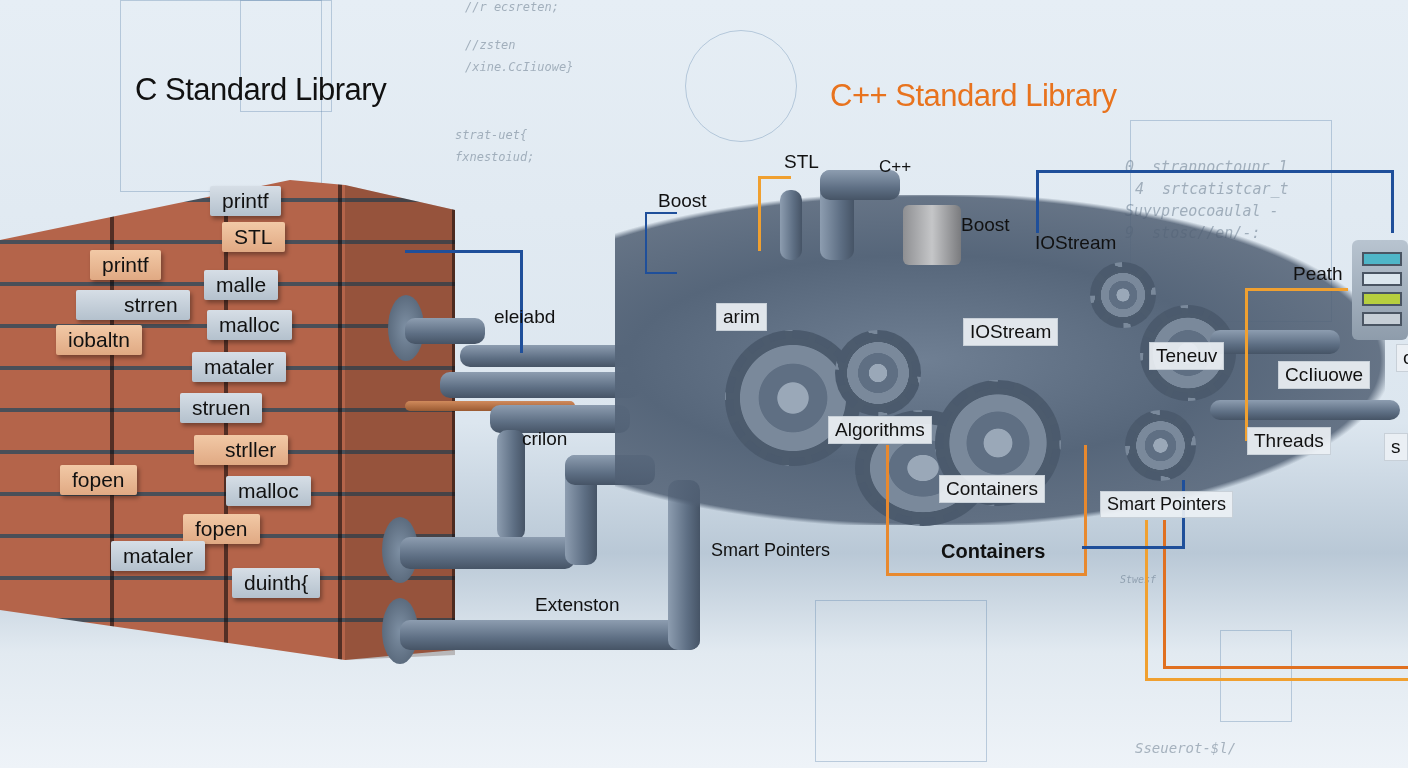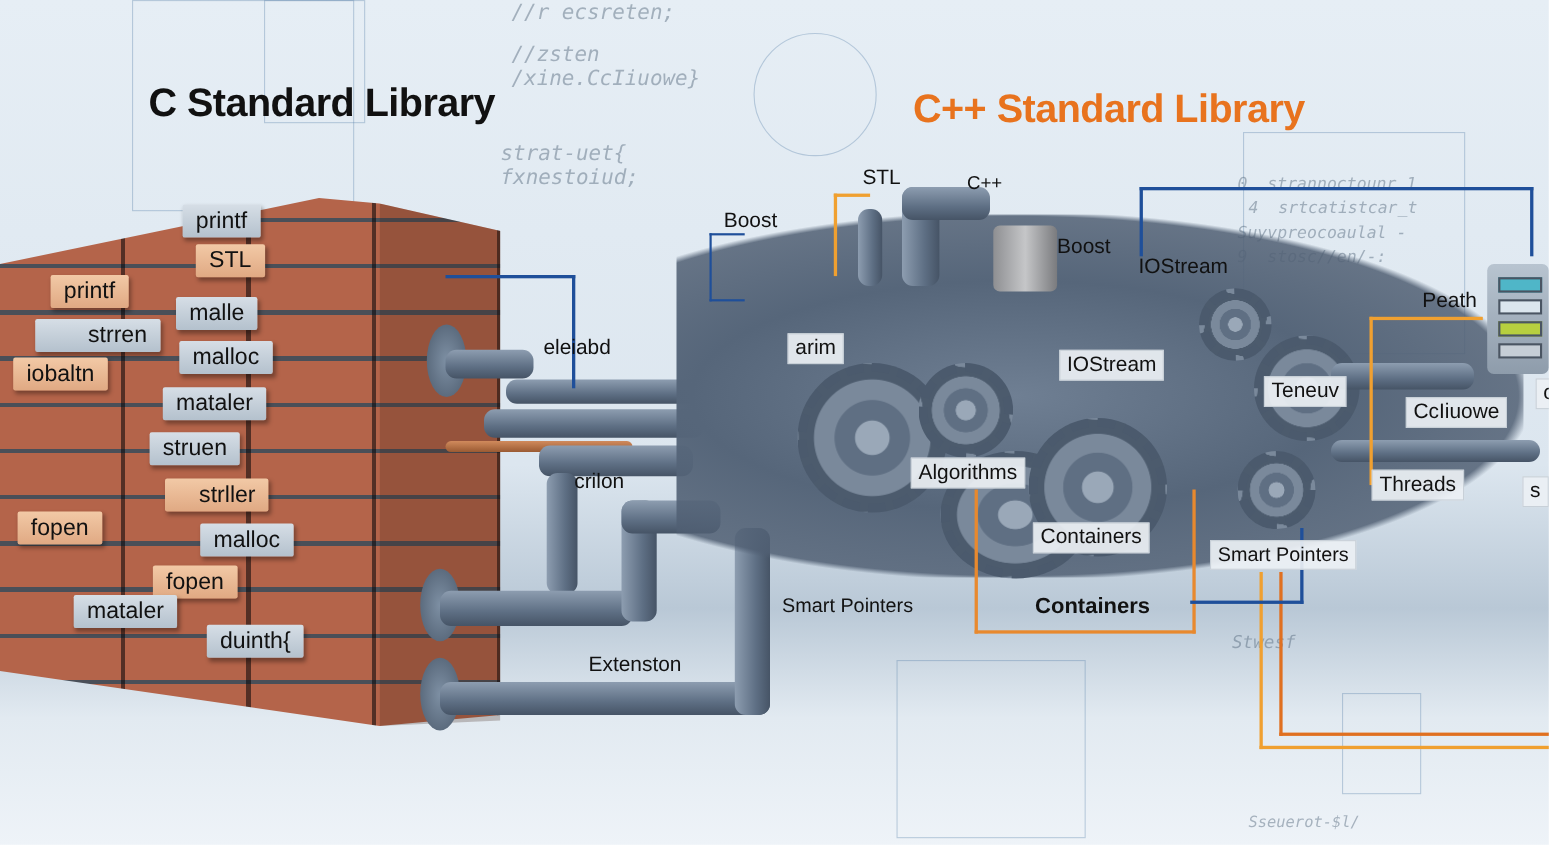--- a/index.html
+++ b/index.html
@@ -1,33 +1,33 @@
 <!DOCTYPE html>
 <html><head>
 <meta charset="utf-8">
 <style>
   html,body{margin:0;padding:0;}
   body{width:1408px;height:768px;overflow:hidden;position:relative;
     font-family:"Liberation Sans",sans-serif;
     background:linear-gradient(180deg,#e6eef5 0%,#dce6ef 55%,#b9c8d6 72%,#e2eaf1 85%,#eef3f8 100%);}
   .bp{position:absolute;border:1px solid rgba(90,130,170,0.35);}
-  .code{position:absolute;font-family:"DejaVu Sans Mono",monospace;color:rgba(80,100,120,0.45);font-size:19px;font-style:italic;white-space:pre;}
-  .title{position:absolute;font-weight:bold;font-size:36px;letter-spacing:-0.5px;}
+  .code{position:absolute;font-family:"DejaVu Sans Mono",monospace;color:rgba(80,100,120,0.45);font-size:12px;font-style:italic;white-space:pre;}
+  .title{position:absolute;font-weight:normal;font-size:31px;letter-spacing:-0.5px;}
   .wall{position:absolute;left:0;top:180px;width:455px;height:480px;
     background:
       repeating-linear-gradient(0deg, transparent 0 38px, #4a4f58 38px 42px),
       #b4644a;
     clip-path:polygon(0 60px, 290px 0, 345px 5px, 455px 30px, 455px 470px, 345px 480px, 0 430px);}
   .wall::after{content:"";position:absolute;inset:0;
     background:repeating-linear-gradient(90deg, transparent 0 110px, rgba(60,60,70,0.7) 110px 114px);
     mix-blend-mode:multiply;}
   .wall-side{position:absolute;left:345px;top:185px;width:110px;height:475px;background:rgba(60,30,20,0.25);
     clip-path:polygon(0 0,110px 25px,110px 470px,0 475px);}
   .brick-label{position:absolute;padding:3px 12px;font-size:21px;color:#111;border-radius:2px;
-    box-shadow:2px 3px 4px rgba(0,0,0,0.35);}
+    box-shadow:2px 3px 4px rgba(0,0,0,0.35);margin-left:44px;}
   .brick-label.blue{background:linear-gradient(#d6dee6,#b4c1cd);}
   .brick-label.tan{background:linear-gradient(#f2c9a6,#e0a983);}
   .pipe{position:absolute;background:linear-gradient(180deg,#8d9db0,#5e6f84 60%,#465466);border-radius:10px;}
   .pipe.v{background:linear-gradient(90deg,#8d9db0,#5e6f84 60%,#465466);}
   .flange{position:absolute;width:36px;height:66px;border-radius:50%;background:radial-gradient(#7e90a4,#4d5c6e);}
   .machine{position:absolute;left:615px;top:195px;width:770px;height:330px;
     background:radial-gradient(ellipse at 40% 50%,#6f7f93 0%,#56667a 45%,rgba(80,95,115,0.85) 70%,transparent 72%);}
   .gear{position:absolute;border-radius:50%;border:8px dashed #4b5a6d;background:radial-gradient(#9aa8b8 0 18%,#5f6f83 19% 40%,#7a899b 41% 62%,#4c5b6d 63%);}
   .wire{position:absolute;border-style:solid;border-width:0;}
   .lbl{position:absolute;font-size:19px;color:#111;white-space:nowrap;}
@@ -48,21 +48,21 @@
 
 <div class="code" style="left:465px;top:0px;">//r ecsreten;</div>
 <div class="code" style="left:465px;top:38px;">//zsten</div>
 <div class="code" style="left:465px;top:60px;">/xine.CcIiuowe}</div>
 <div class="code" style="left:455px;top:128px;">strat-uet{</div>
 <div class="code" style="left:455px;top:150px;">fxnestoiud;</div>
 <div class="code" style="left:1125px;top:158px;font-size:15px;">0  strannoctounr 1</div>
 <div class="code" style="left:1135px;top:180px;font-size:15px;">4  srtcatistcar_t</div>
 <div class="code" style="left:1125px;top:202px;font-size:15px;">Suyvpreocoaulal -</div>
 <div class="code" style="left:1125px;top:224px;font-size:15px;">9  stosc//en/-:</div>
-<div class="code" style="left:1120px;top:574px;font-size:16px;">Stwesf</div>
+<div class="code" style="left:1120px;top:574px;font-size:10px;">Stwesf</div>
 <div class="code" style="left:1135px;top:740px;font-size:14px;">Sseuerot-$l/</div>
 
 <div class="title" style="left:135px;top:72px;color:#111;">C Standard Library</div>
 <div class="title" style="left:830px;top:78px;color:#e8731e;">C++ Standard Library</div>
 
 <div class="wall"></div>
 <div class="wall-side"></div>
 
 <div class="brick-label blue" style="left:166px;top:186px;">printf</div>
 <div class="brick-label tan" style="left:178px;top:222px;">STL</div>

